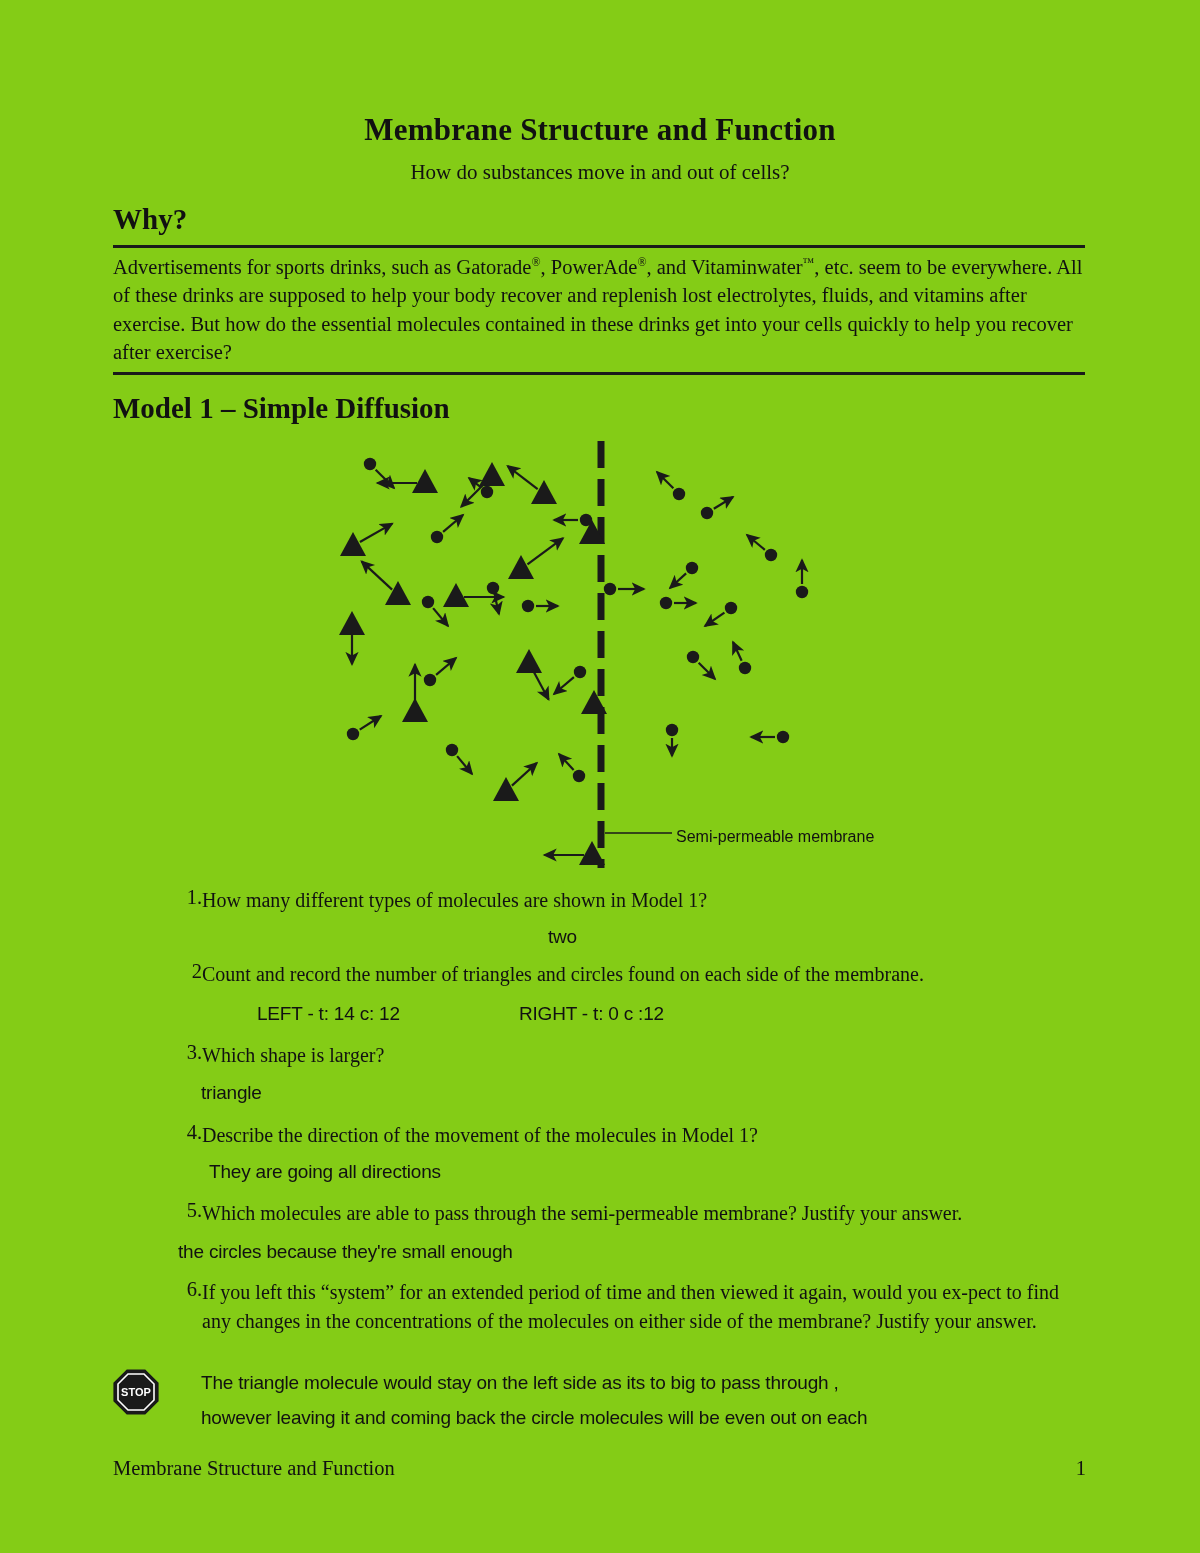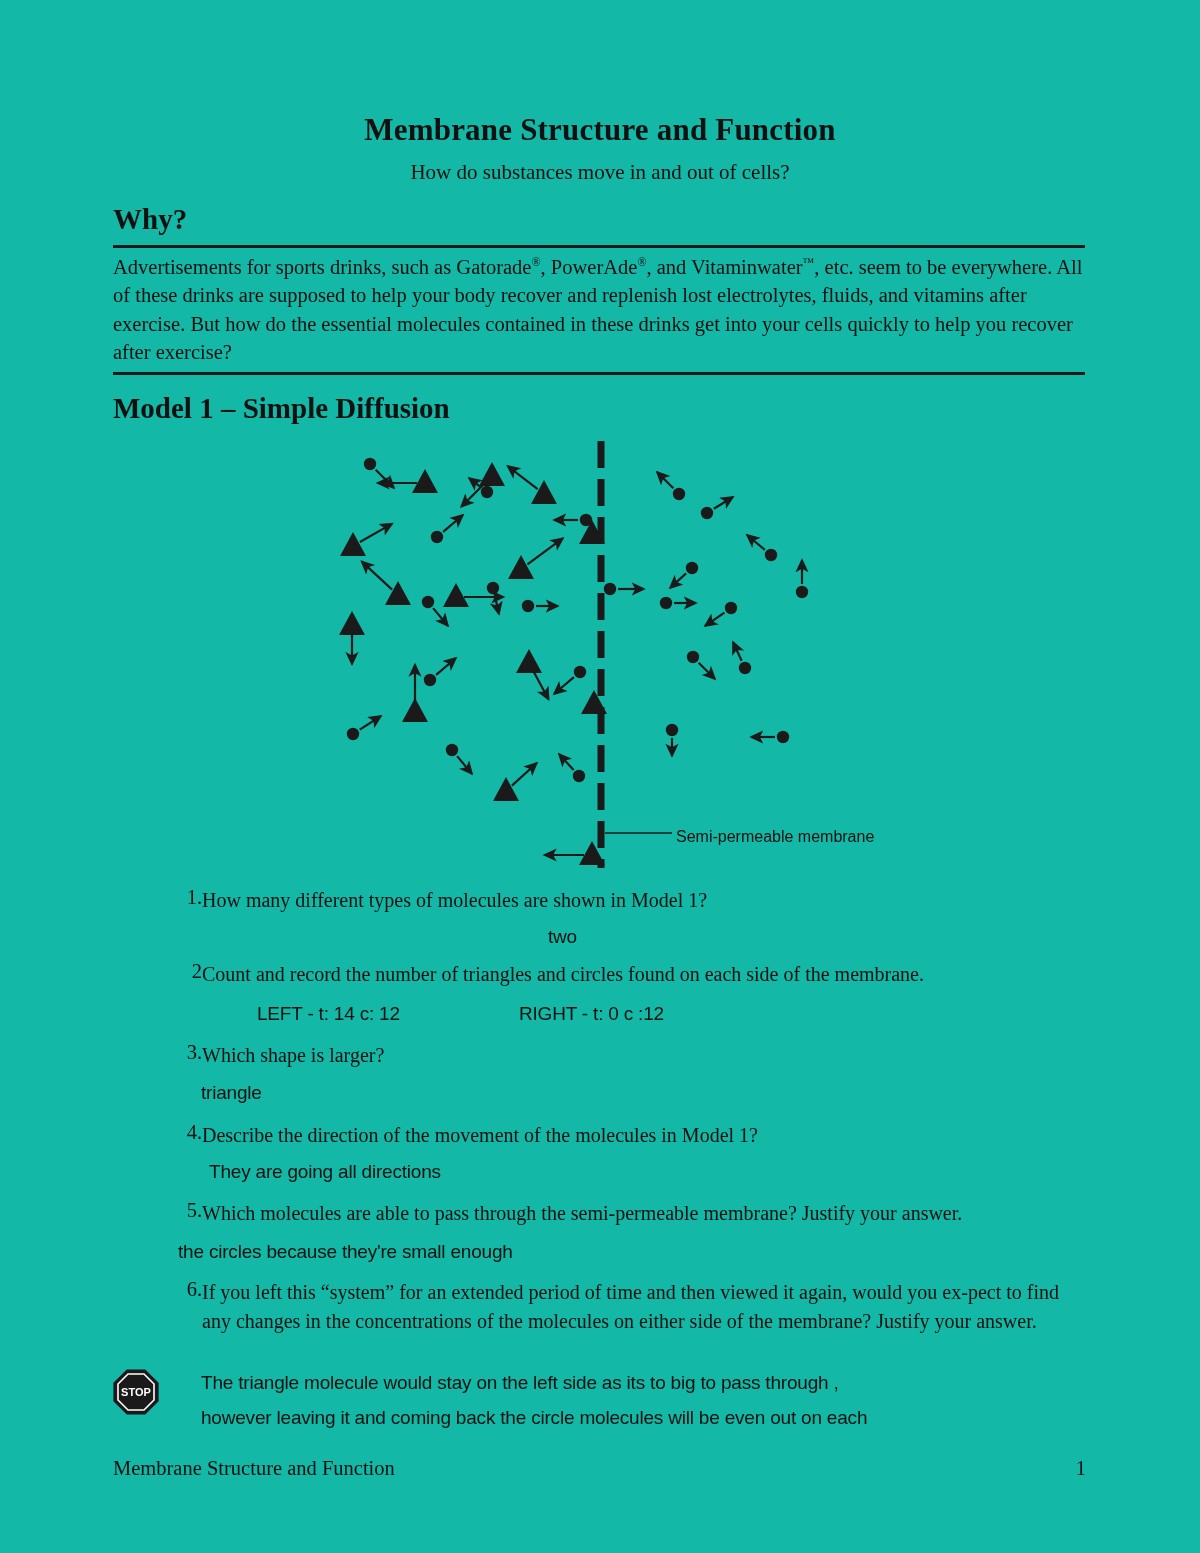--- a/index.html
+++ b/index.html
@@ -9,21 +9,21 @@
     background: #ffffff;
   }
   body {
     font-family: "Liberation Serif", "DejaVu Serif", serif;
     color: #111111;
   }
   .page {
     position: relative;
     width: 1200px;
     height: 1553px;
-    background: #14b8a6;
+    background: #84cc16;
     overflow: hidden;
     text-decoration: underline;
   }
 
   
   .doc-title {
     position: absolute;
     left: 0;
     top: 112px;
     width: 1200px;

